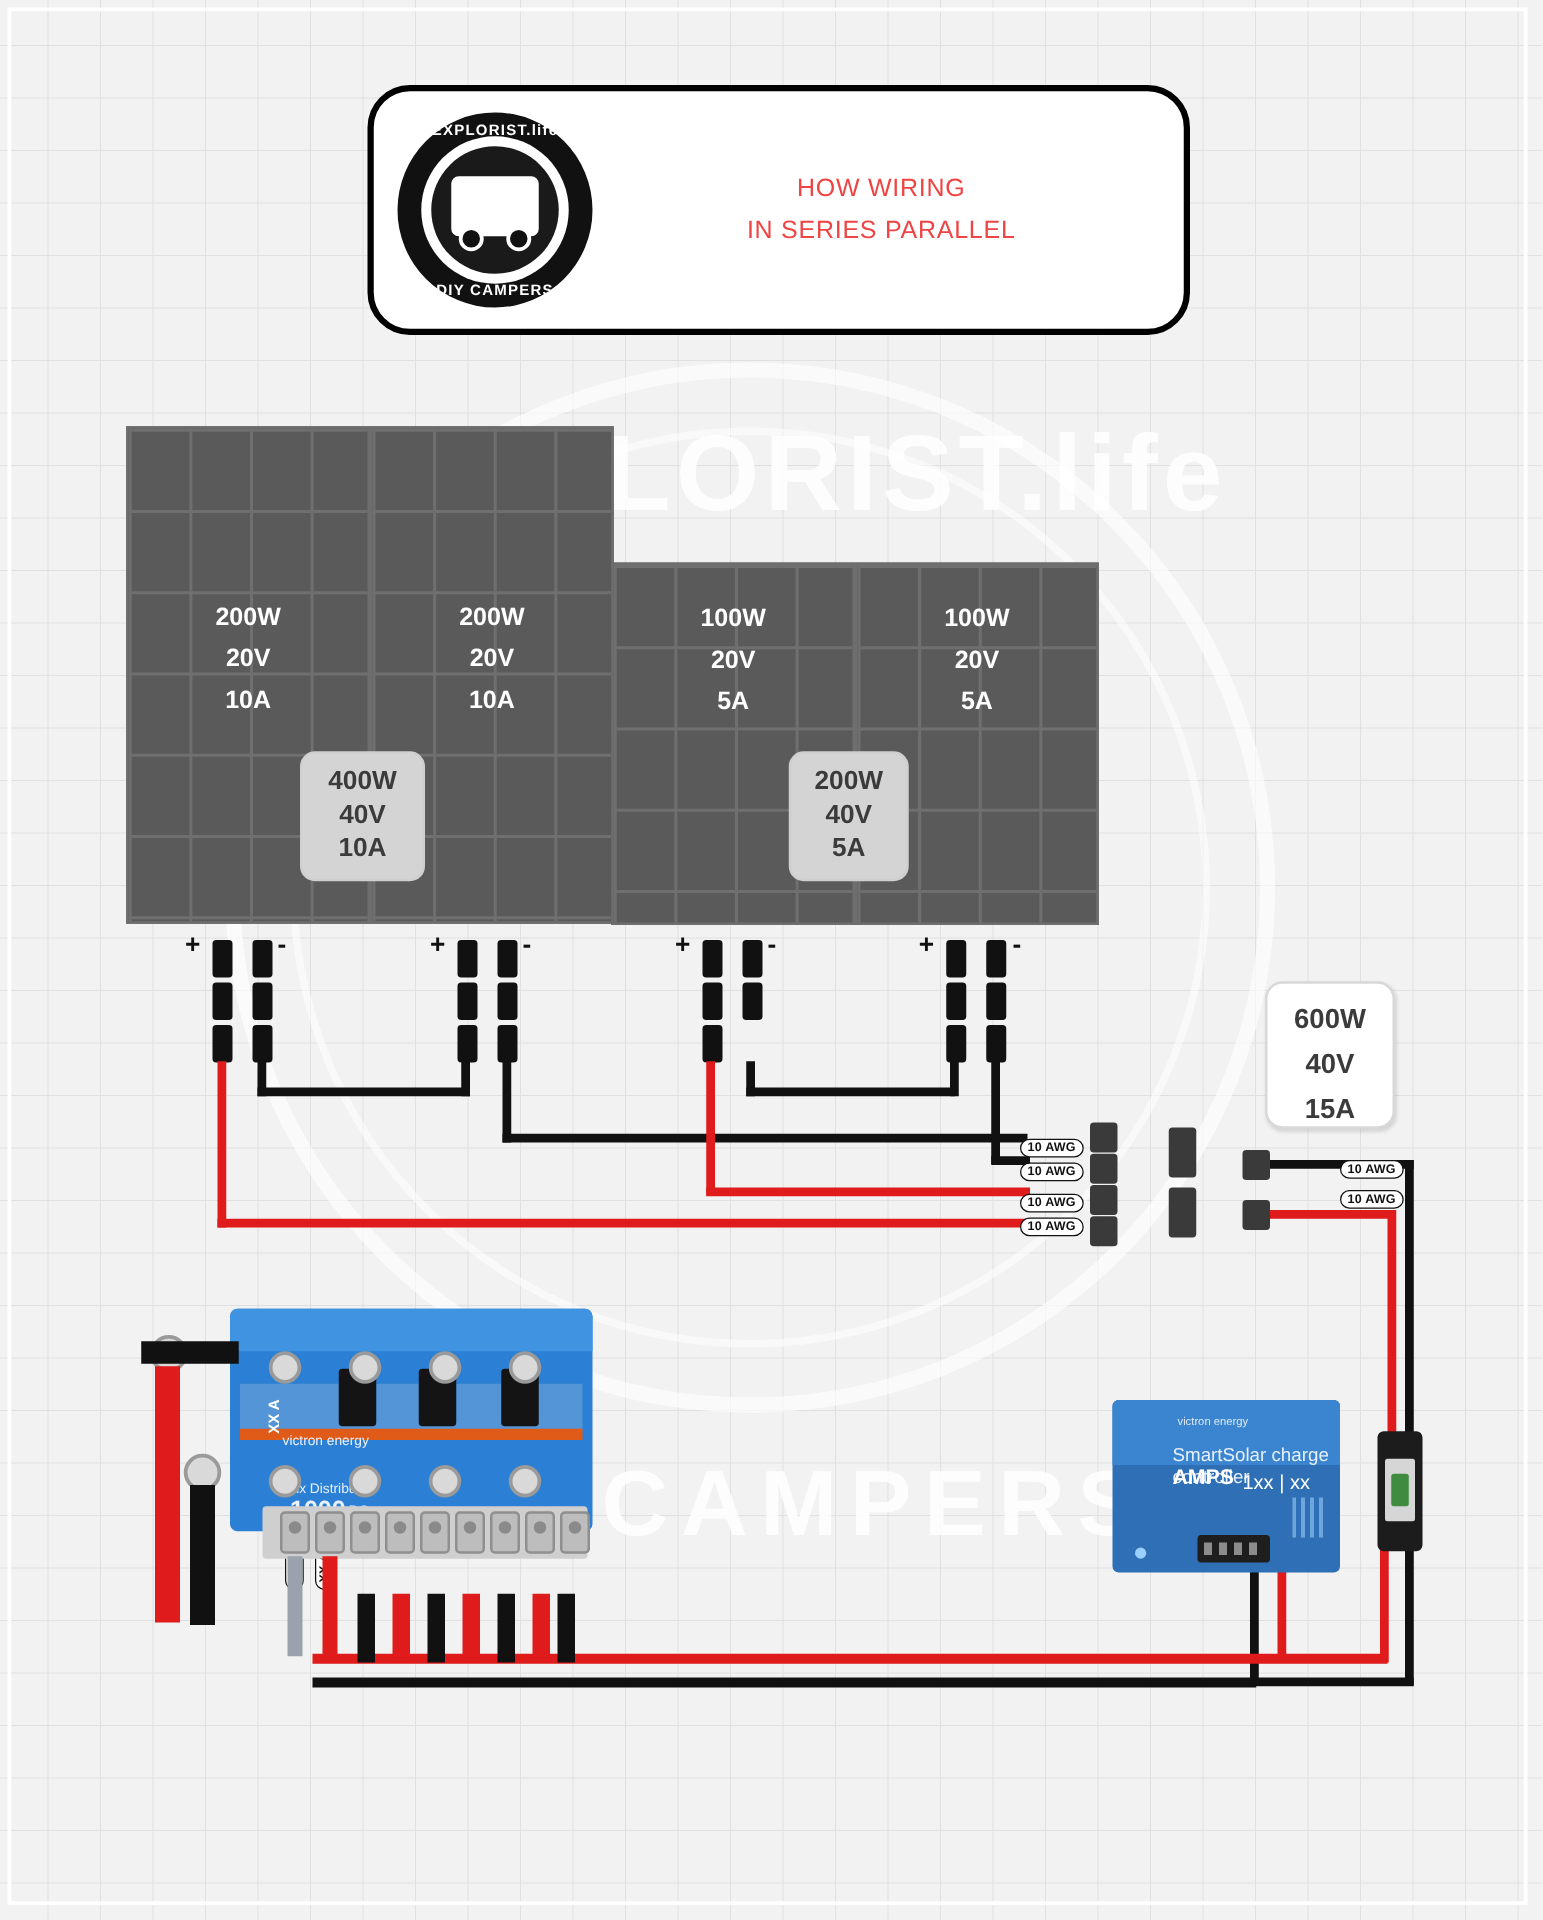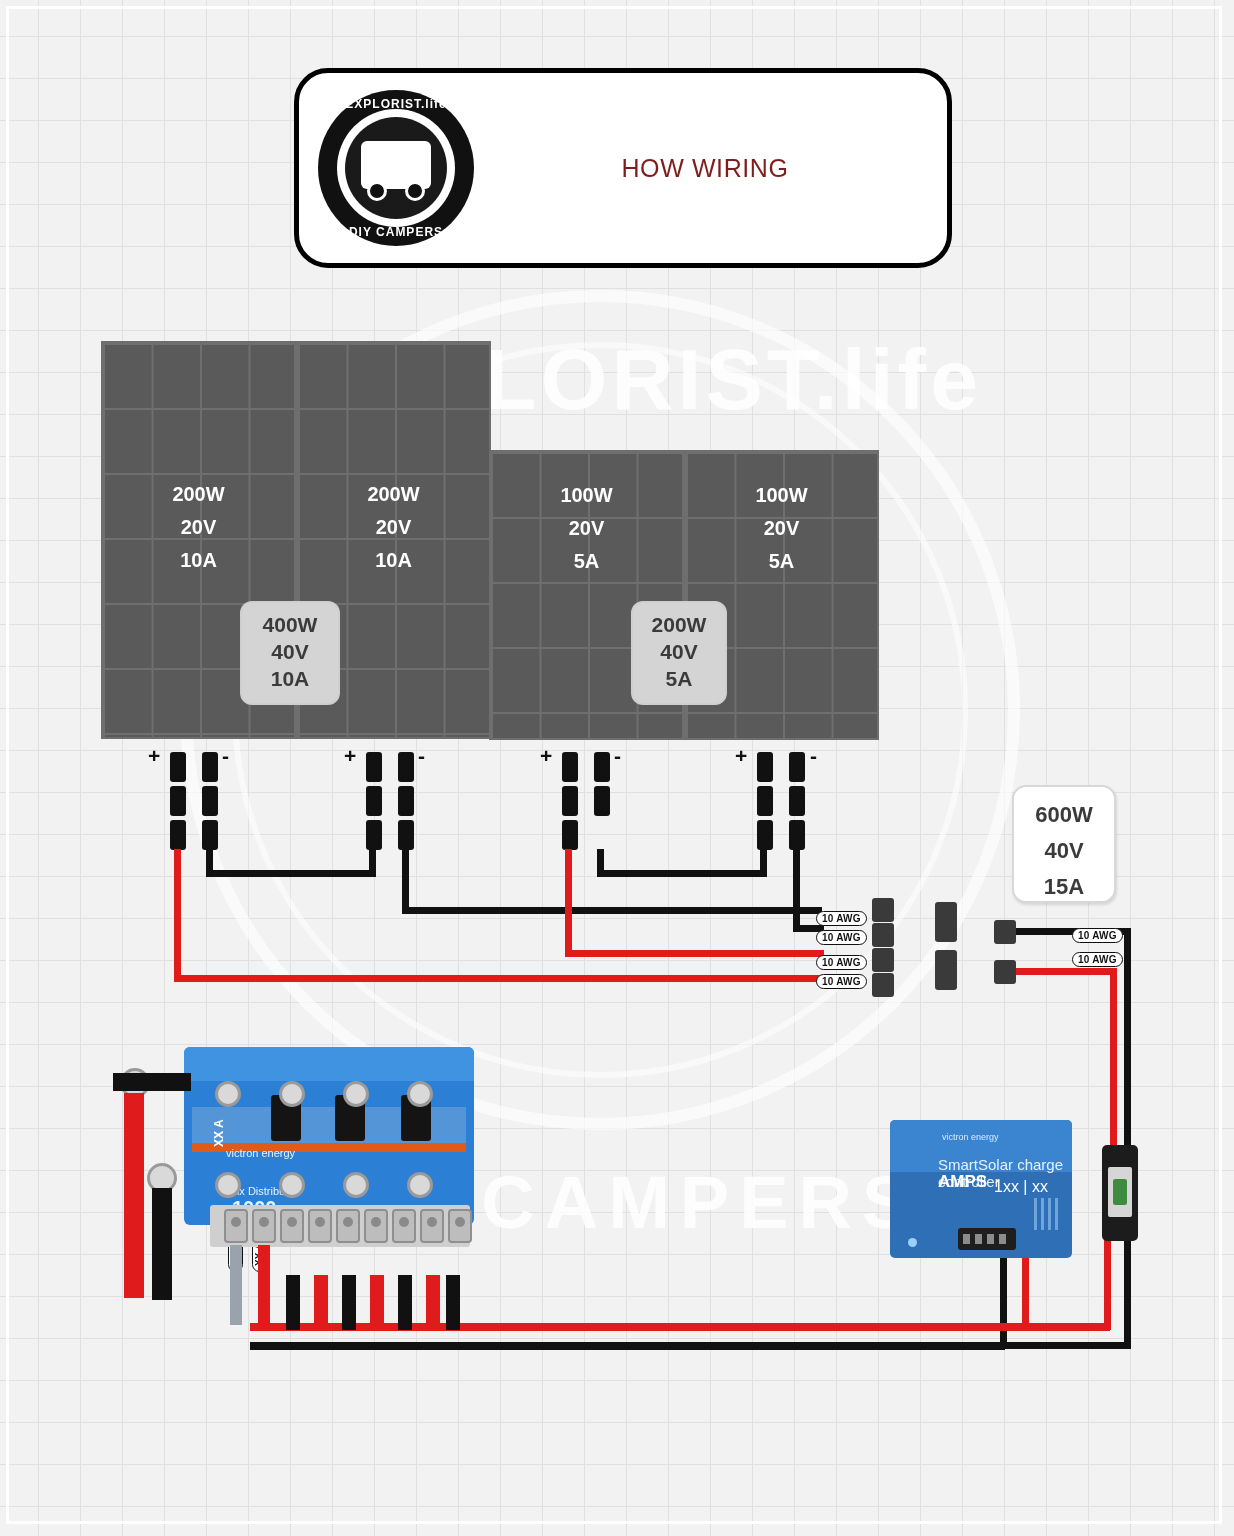--- a/index.html
+++ b/index.html
@@ -101,21 +101,21 @@
     font-size:12px;font-weight:bold;color:#fff;letter-spacing:1px;
   }
   #logo .bot-text{
     position:absolute;left:0;bottom:14px;width:100%;text-align:center;
     font-size:12px;font-weight:bold;color:#fff;letter-spacing:1px;
   }
   #title-lines{
     flex:1;text-align:center;padding-right:18px;
   }
   #title-lines div{
-    font-size:25px;color:#7f1d1d;line-height:33px;letter-spacing:0.6px;
+    font-size:20px;color:#ef4444;line-height:33px;letter-spacing:0.6px;
   }
 
   
   .panel{
     position:absolute;background:#5a5a5a;border:2px solid #6e6e6e;
     box-sizing:border-box;
   }
   .panel .cells{
     position:absolute;left:0;top:0;width:100%;height:100%;
     background-image:
@@ -276,20 +276,21 @@
     <div id="logo">
       <div class="ring"></div>
       <div class="inner"></div>
       <div class="core"></div>
       <div class="top-text">EXPLORIST.life</div>
       <div class="van"></div>
       <div class="bot-text">DIY CAMPERS</div>
     </div>
     <div id="title-lines">
       <div>HOW WIRING</div>
+      <div>IN SERIES PARALLEL</div>
     </div>
   </div>
 
   <div class="panel" style="left:101px;top:341px;width:195px;height:398px;">
     <div class="cells"></div>
     <div class="lbl l1">200W</div>
     <div class="lbl l2">20V</div>
     <div class="lbl l3">10A</div>
   </div>
 

